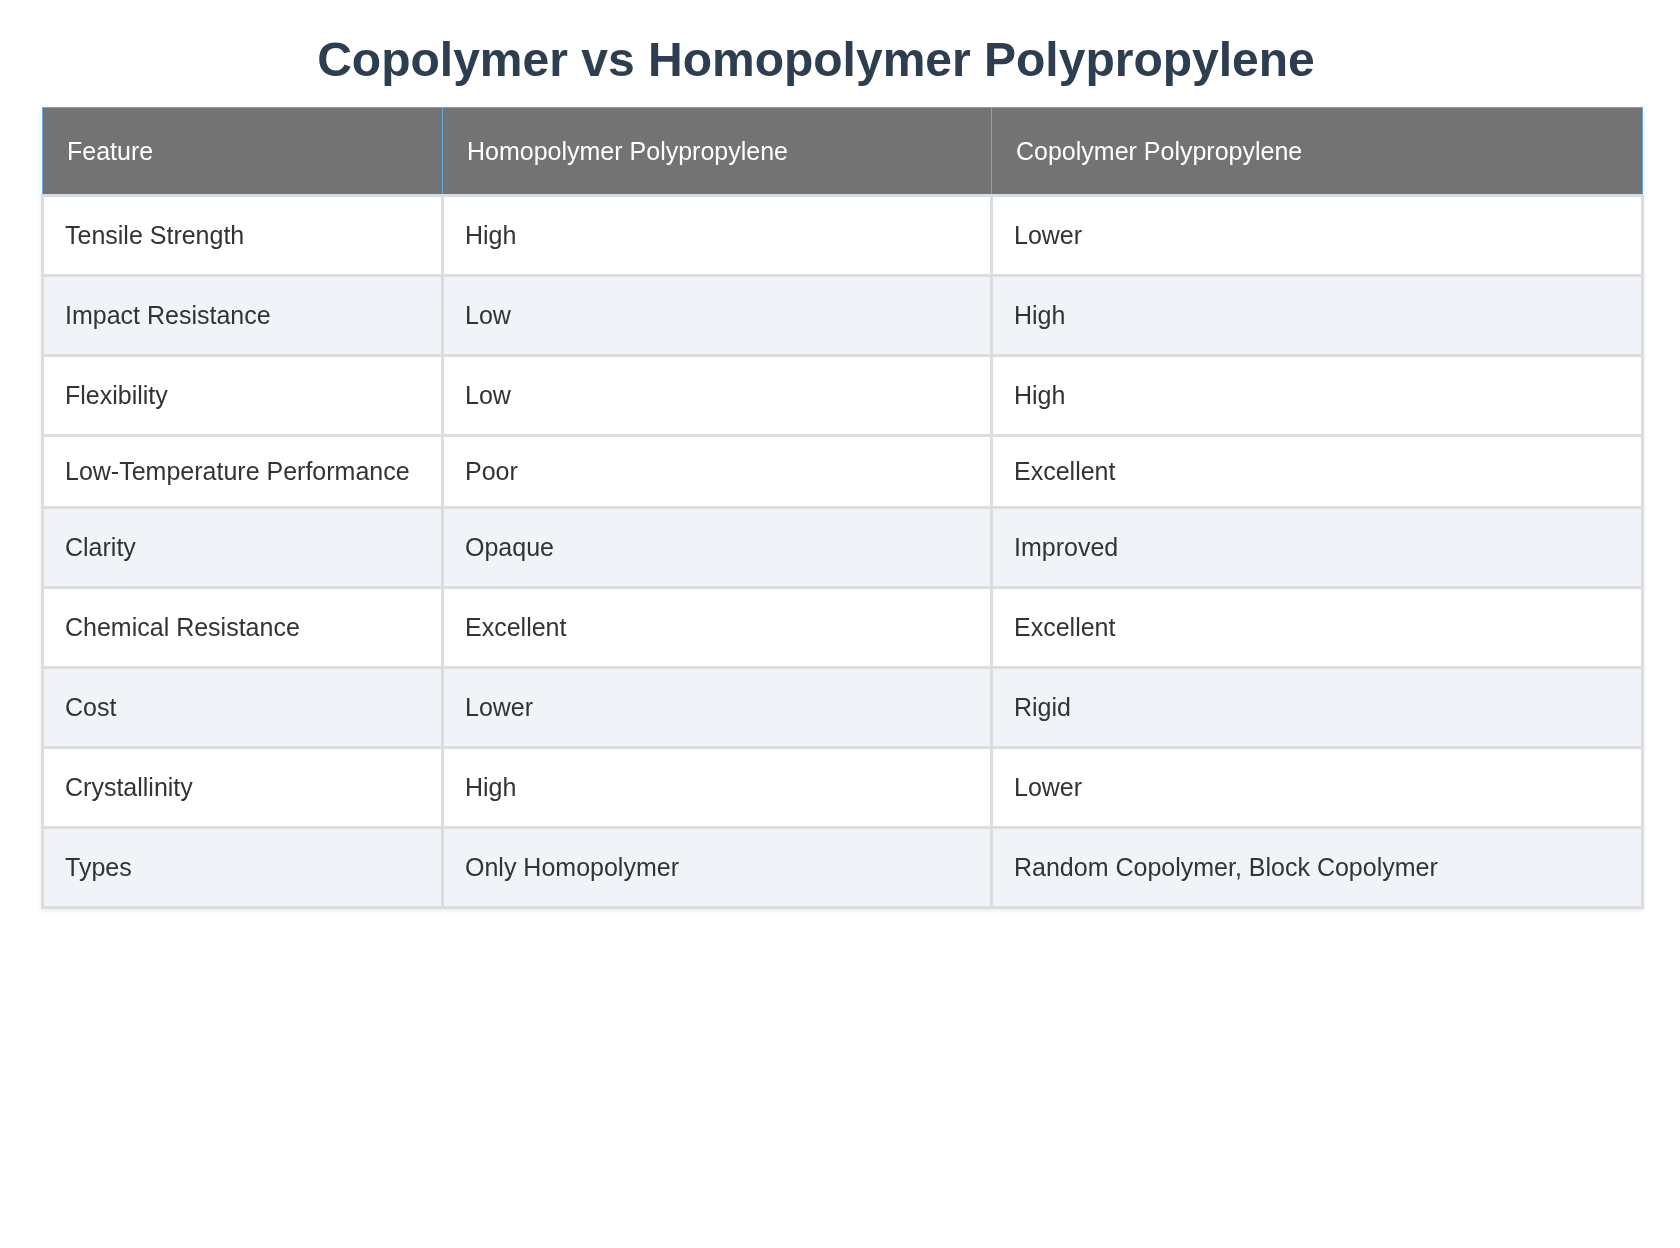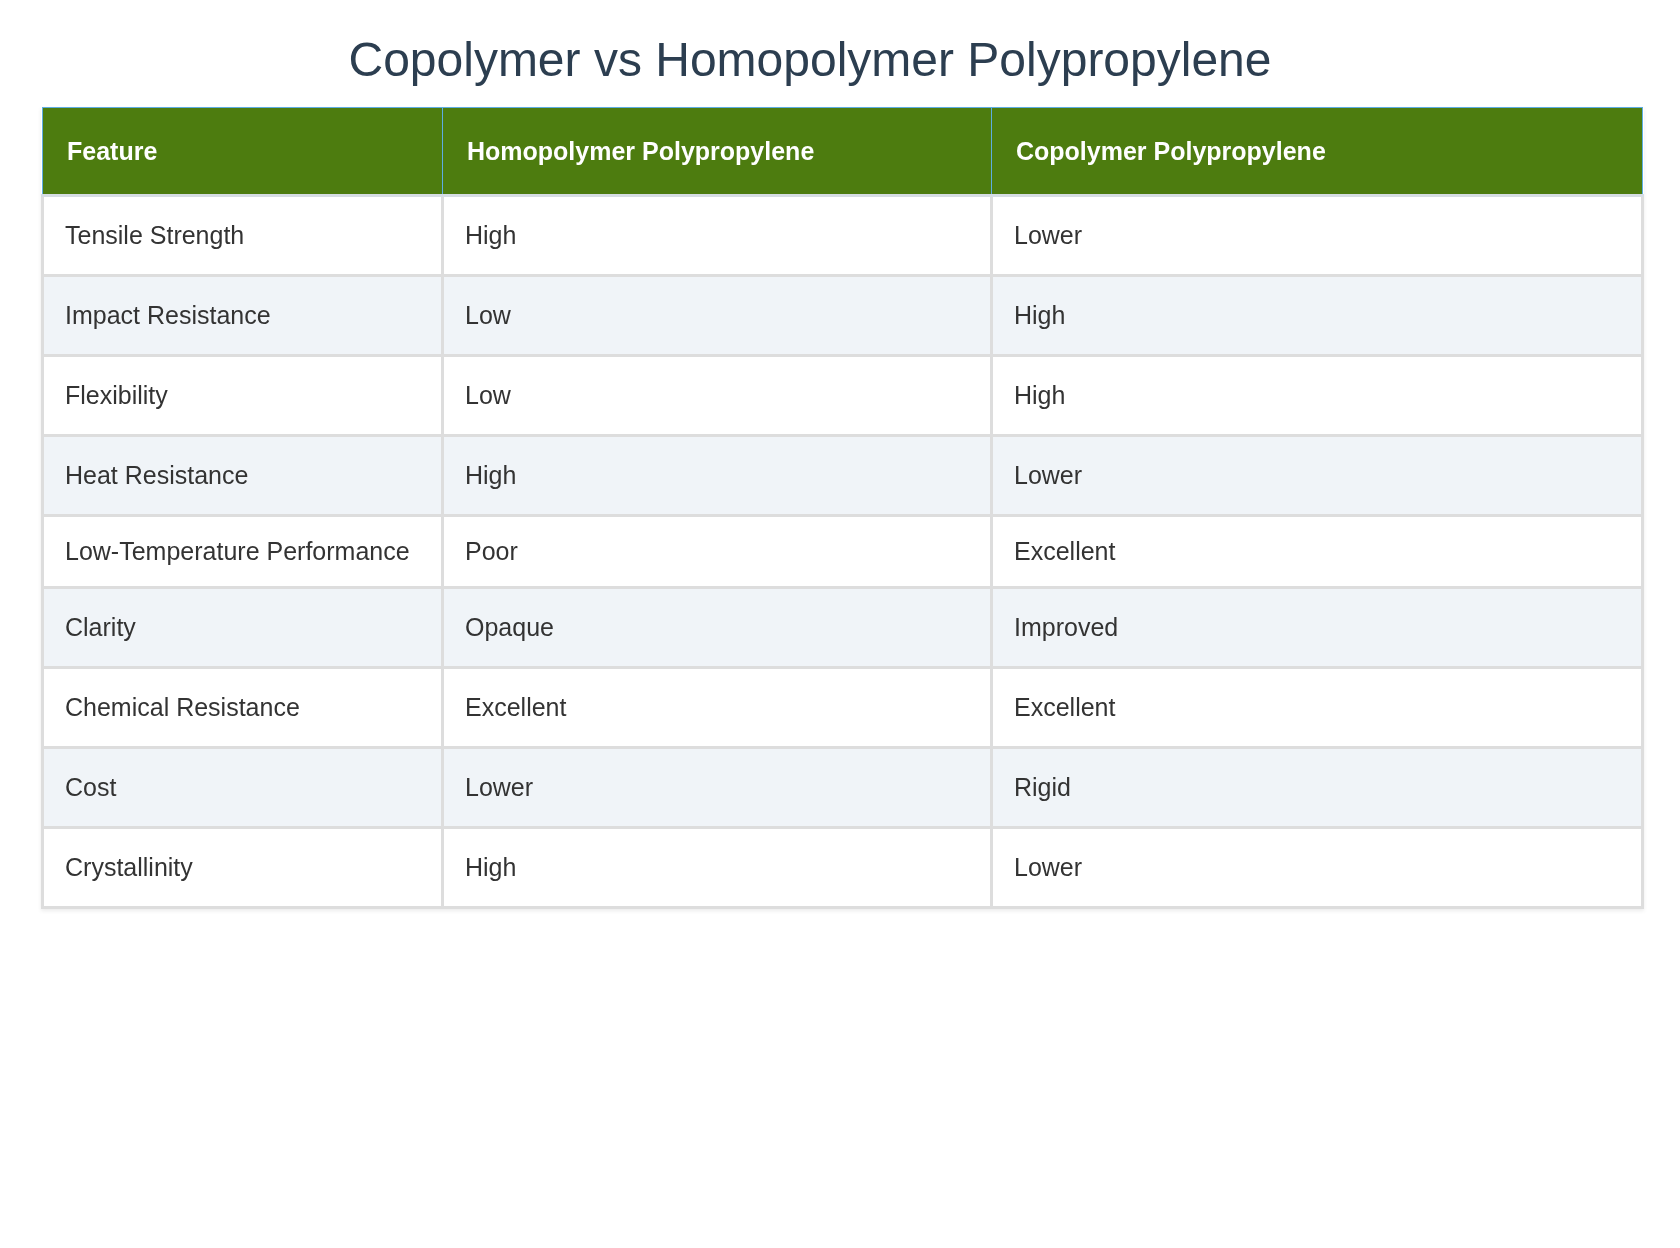--- a/index.html
+++ b/index.html
@@ -10,42 +10,42 @@
     body {
       width: 1680px;
       height: 1248px;
       font-family: "Liberation Sans", sans-serif;
       position: relative;
       overflow: hidden;
     }
     .title {
       position: absolute;
       top: 30px;
-      left: 6px;
+      left: 12px;
       width: 1608px;
       text-align: center;
       font-size: 48px;
-      font-weight: normal;
+      font-weight: bold;
       color: #2c3e50;
       margin: 0;
       line-height: 60px;
     }
     table.compare {
       position: absolute;
       top: 107px;
       left: 41px;
       width: 1600px;
       border-collapse: collapse;
       table-layout: fixed;
       box-shadow: 0 2px 4px rgba(0,0,0,0.08);
     }
     table.compare th {
-      background: #4d7c0f;
+      background: #737373;
       color: #ffffff;
-      font-weight: bold;
+      font-weight: normal;
       font-size: 25px;
       text-align: left;
       padding: 0 24px;
       height: 86px;
       border: 1px solid #5dade2;
       border-bottom: 3px solid #d6dde3;
     }
     table.compare td {
       font-size: 25px;
       color: #333333;
@@ -88,25 +88,20 @@
     <tr class="row-even">
       <td class="cell-single">Impact Resistance</td>
       <td>Low</td>
       <td>High</td>
     </tr>
     <tr class="row-odd">
       <td class="cell-single">Flexibility</td>
       <td>Low</td>
       <td>High</td>
     </tr>
-    <tr class="row-even">
-      <td class="cell-single">Heat Resistance</td>
-      <td>High</td>
-      <td>Lower</td>
-    </tr>
     <tr class="row-odd">
       <td>Low-Temperature Performance</td>
       <td>Poor</td>
       <td>Excellent</td>
     </tr>
     <tr class="row-even">
       <td class="cell-single">Clarity</td>
       <td>Opaque</td>
       <td>Improved</td>
     </tr>
@@ -118,14 +113,19 @@
     <tr class="row-even">
       <td class="cell-single">Cost</td>
       <td>Lower</td>
       <td>Rigid</td>
     </tr>
     <tr class="row-odd">
       <td class="cell-single">Crystallinity</td>
       <td>High</td>
       <td>Lower</td>
     </tr>
+    <tr class="row-even">
+      <td class="cell-single">Types</td>
+      <td>Only Homopolymer</td>
+      <td>Random Copolymer, Block Copolymer</td>
+    </tr>
   </tbody>
 </table>
 
 </body></html>

